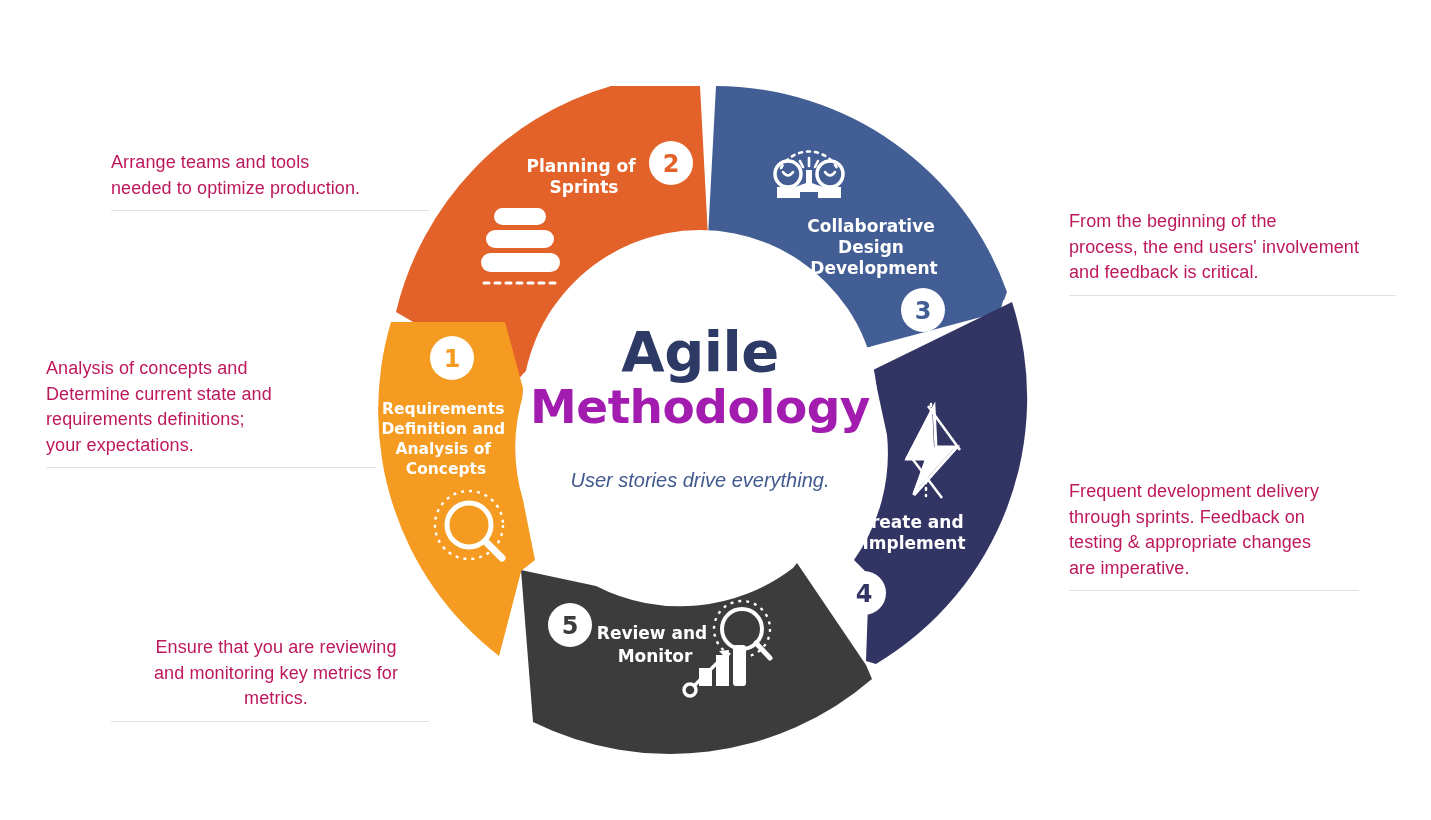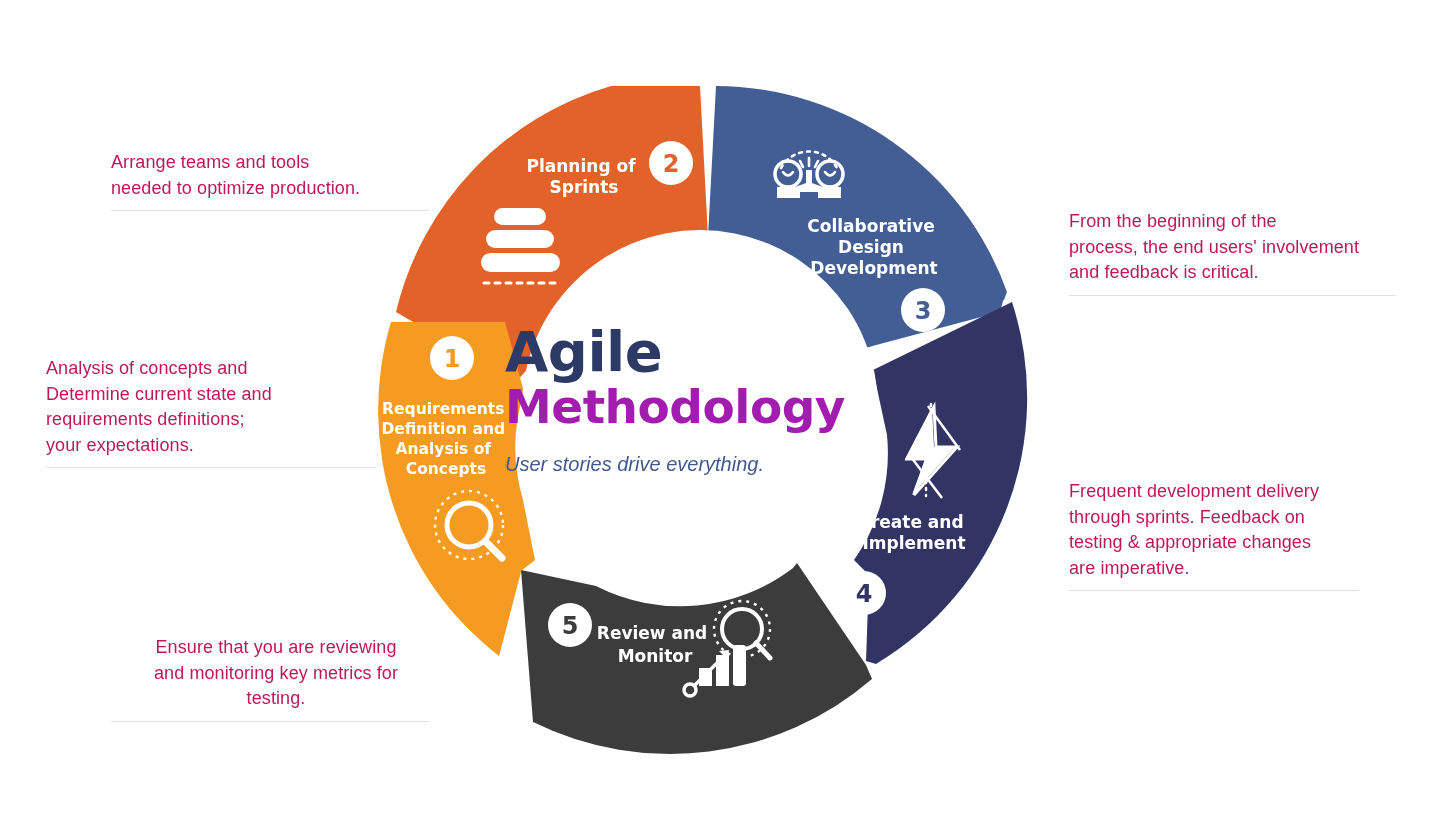--- a/index.html
+++ b/index.html
@@ -38,20 +38,21 @@
   #note-4{left:1069px;top:479px; width:340px;}
   #note-4 .rule{width:290px;}
   #note-5{left:111px; top:635px; width:330px;text-align:center;}
   #note-5 .rule{width:318px;}
 
   
   .center-wrap{
     position:absolute;
     left:505px; top:325px;
     width:390px; height:170px;
+    text-align:center;
     pointer-events:none;
   }
   .title-main{
     color:#2e3a66;
     font-family:"DejaVu Sans", sans-serif;
     font-weight:bold;
     font-size:56px;
     line-height:54px;
     letter-spacing:-0.5px;
     margin:0;
@@ -64,21 +65,21 @@
     line-height:56px;
     letter-spacing:-0.5px;
     margin:0;
   }
   .title-tag{
     color:#41598f;
     font-family:"Liberation Sans", sans-serif;
     font-style:italic;
     font-size:20px;
     line-height:26px;
-    margin:16px 0 0 0;
+    margin:32px 0 0 0;
   }
 
   
   .seg-label{
     fill:#ffffff;
     font-family:"DejaVu Sans", sans-serif;
     font-weight:bold;
     font-size:15.5px;
   }
   .seg-label.big{font-size:17px;}
@@ -118,21 +119,21 @@
     <span class="line">Frequent development delivery</span>
     <span class="line">through sprints. Feedback on</span>
     <span class="line">testing &amp; appropriate changes</span>
     <span class="line">are imperative.</span>
     <span class="rule"></span>
   </div>
 
   <div class="note" id="note-5">
     <span class="line">Ensure that you are reviewing</span>
     <span class="line">and monitoring key metrics for</span>
-    <span class="line">testing.</span>
+    <span class="line">metrics.</span>
     <span class="rule"></span>
   </div>
 
   <svg id="wheel" width="1431" height="820" viewBox="0 0 1431 820" style="position:absolute;left:0;top:0;">
 
     <g>
       <path fill="#E2622A" d="M 396 312
            A 310 310 0 0 1 611 86
            L 700 86
            L 700 86

